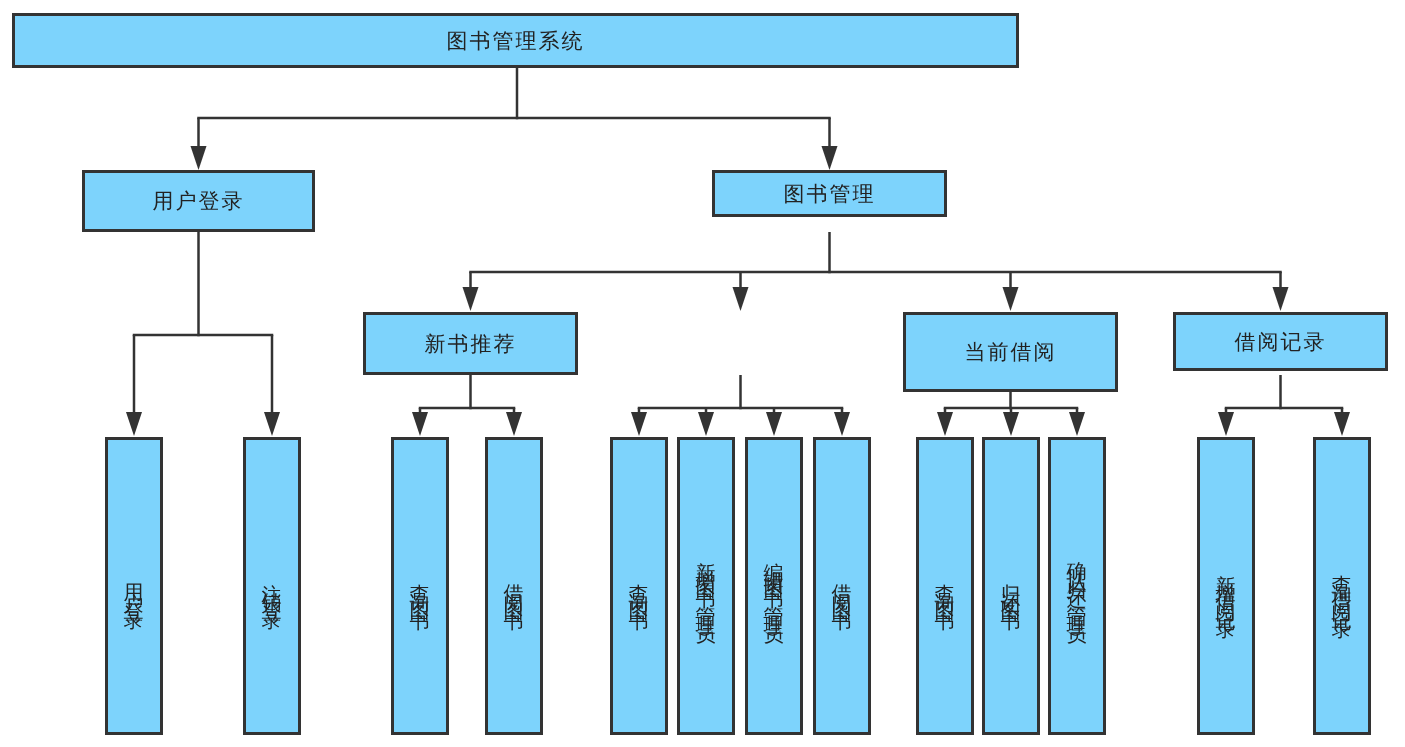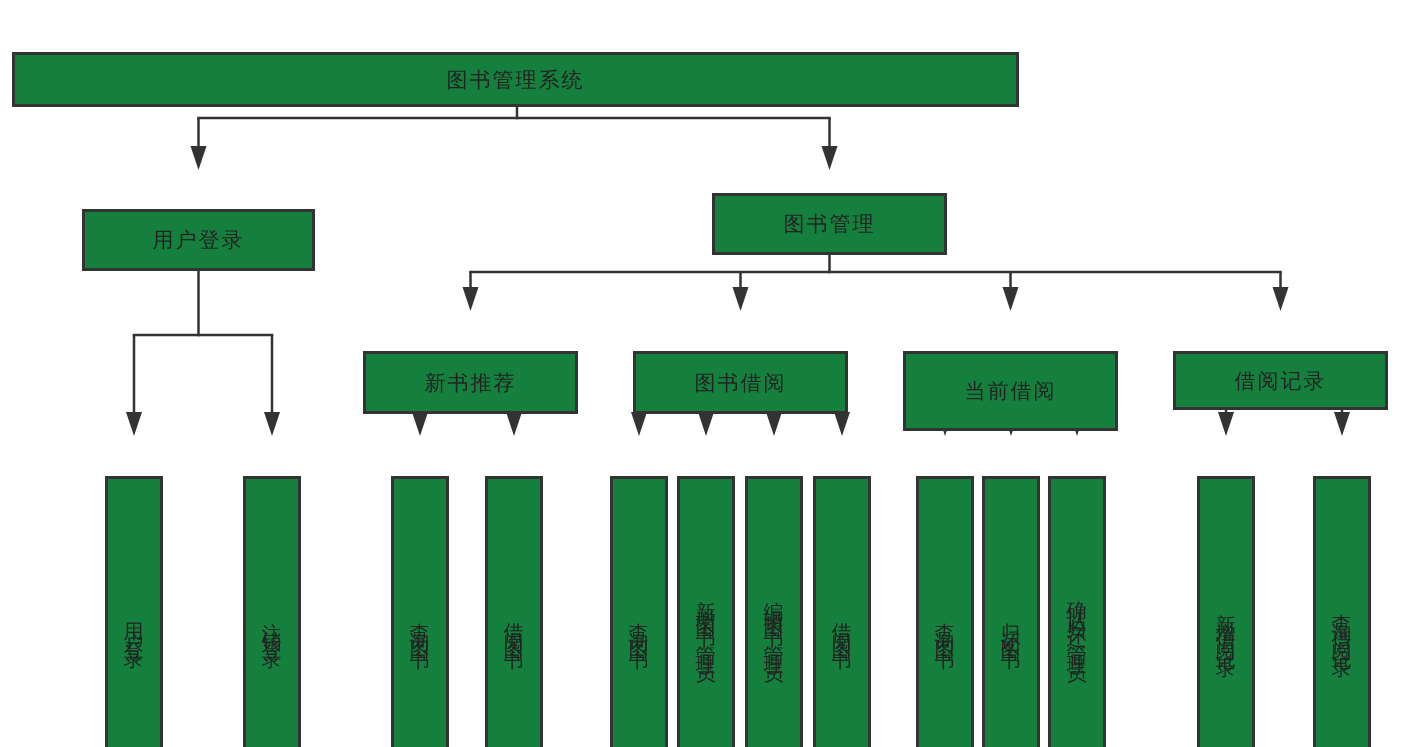--- a/index.html
+++ b/index.html
@@ -13,28 +13,27 @@
   }
   .connectors {
     position: absolute;
     left: 0; top: 0;
     width: 1405px; height: 747px;
     z-index: 1;
   }
   .box {
     position: absolute;
     box-sizing: border-box;
-    background: #15803d;
+    background: #7dd3fc;
     border: 3px solid #333333;
     color: #222222;
     display: flex;
     align-items: center;
     justify-content: center;
     z-index: 2;
-    margin-top: 39px;
   }
   .box.h {
     font-size: 21px;
     letter-spacing: 2px;
     white-space: nowrap;
   }
   .box.v {
     writing-mode: vertical-rl;
     text-orientation: mixed;
     font-size: 20px;
@@ -122,24 +121,23 @@
       <polygon points="1003,412 1019,412 1011,436"></polygon>
       <polygon points="1069,412 1085,412 1077,436"></polygon>
       <polygon points="1218,412 1234,412 1226,436"></polygon>
       <polygon points="1334,412 1350,412 1342,436"></polygon>
     </g>
   </svg>
 
   <div class="box h" style="left:12px; top:13px; width:1007px; height:55px;">图书管理系统</div>
 
   <div class="box h" style="left:82px; top:170px; width:233px; height:62px;">用户登录</div>
-  <div class="box h" style="left:712px; top:154px; width:235px; height:62px;">图书管理</div>
+  <div class="box h" style="left:712px; top:170px; width:235px; height:47px;">图书管理</div>
 
   <div class="box h" style="left:363px; top:312px; width:215px; height:63px;">新书推荐</div>
-  <div class="box h" style="left:633px; top:312px; width:215px; height:63px;">图书借阅</div>
   <div class="box h" style="left:903px; top:312px; width:215px; height:80px;">当前借阅</div>
   <div class="box h" style="left:1173px; top:312px; width:215px; height:59px;">借阅记录</div>
 
   <div class="box v" style="left:105px; top:437px; width:58px; height:298px;">用户登录</div>
   <div class="box v" style="left:243px; top:437px; width:58px; height:298px;">注销登录</div>
 
   <div class="box v" style="left:391px; top:437px; width:58px; height:298px;">查询图书</div>
   <div class="box v" style="left:485px; top:437px; width:58px; height:298px;">借阅图书</div>
 
   <div class="box v" style="left:610px; top:437px; width:58px; height:298px;">查询图书</div>

